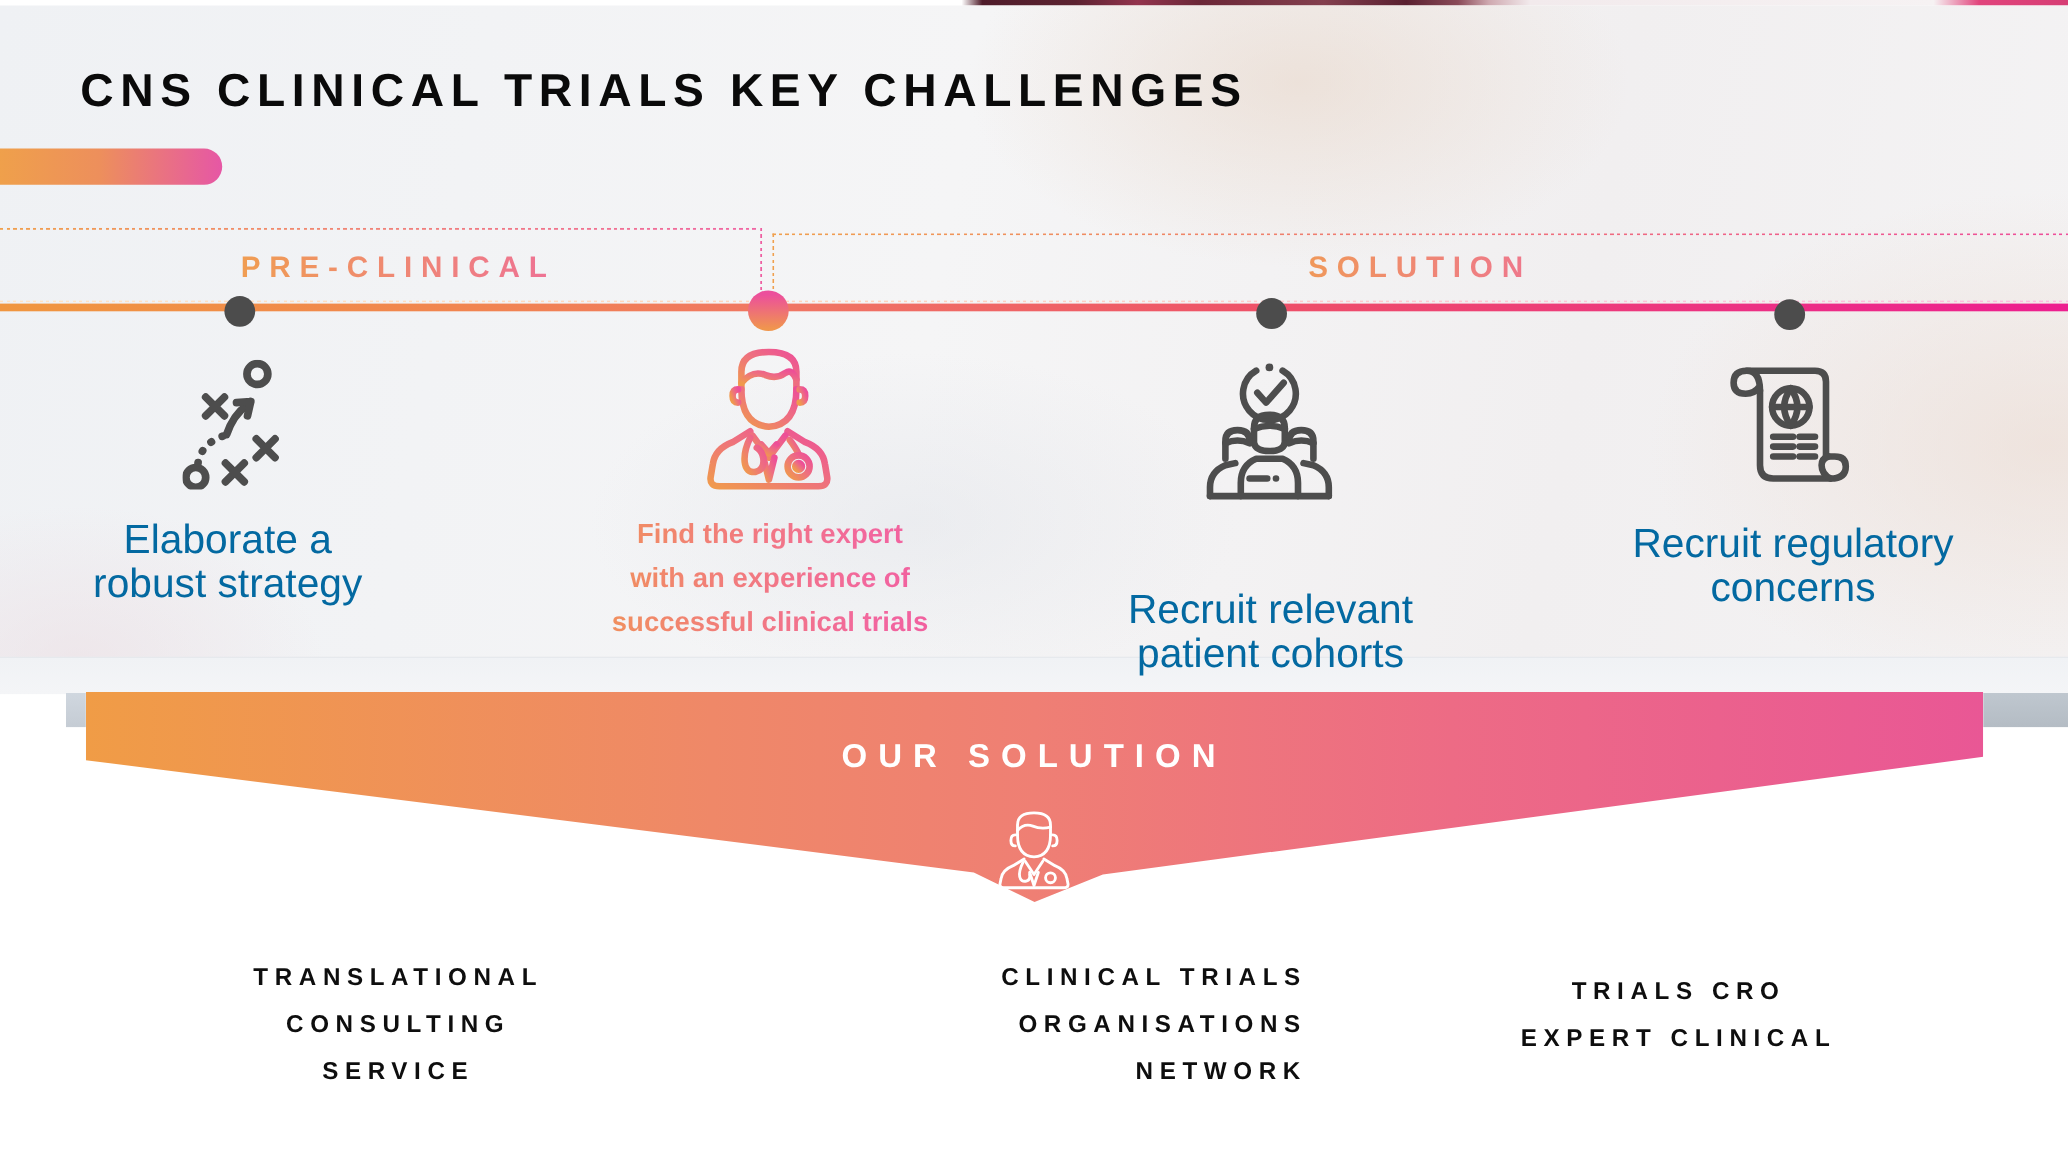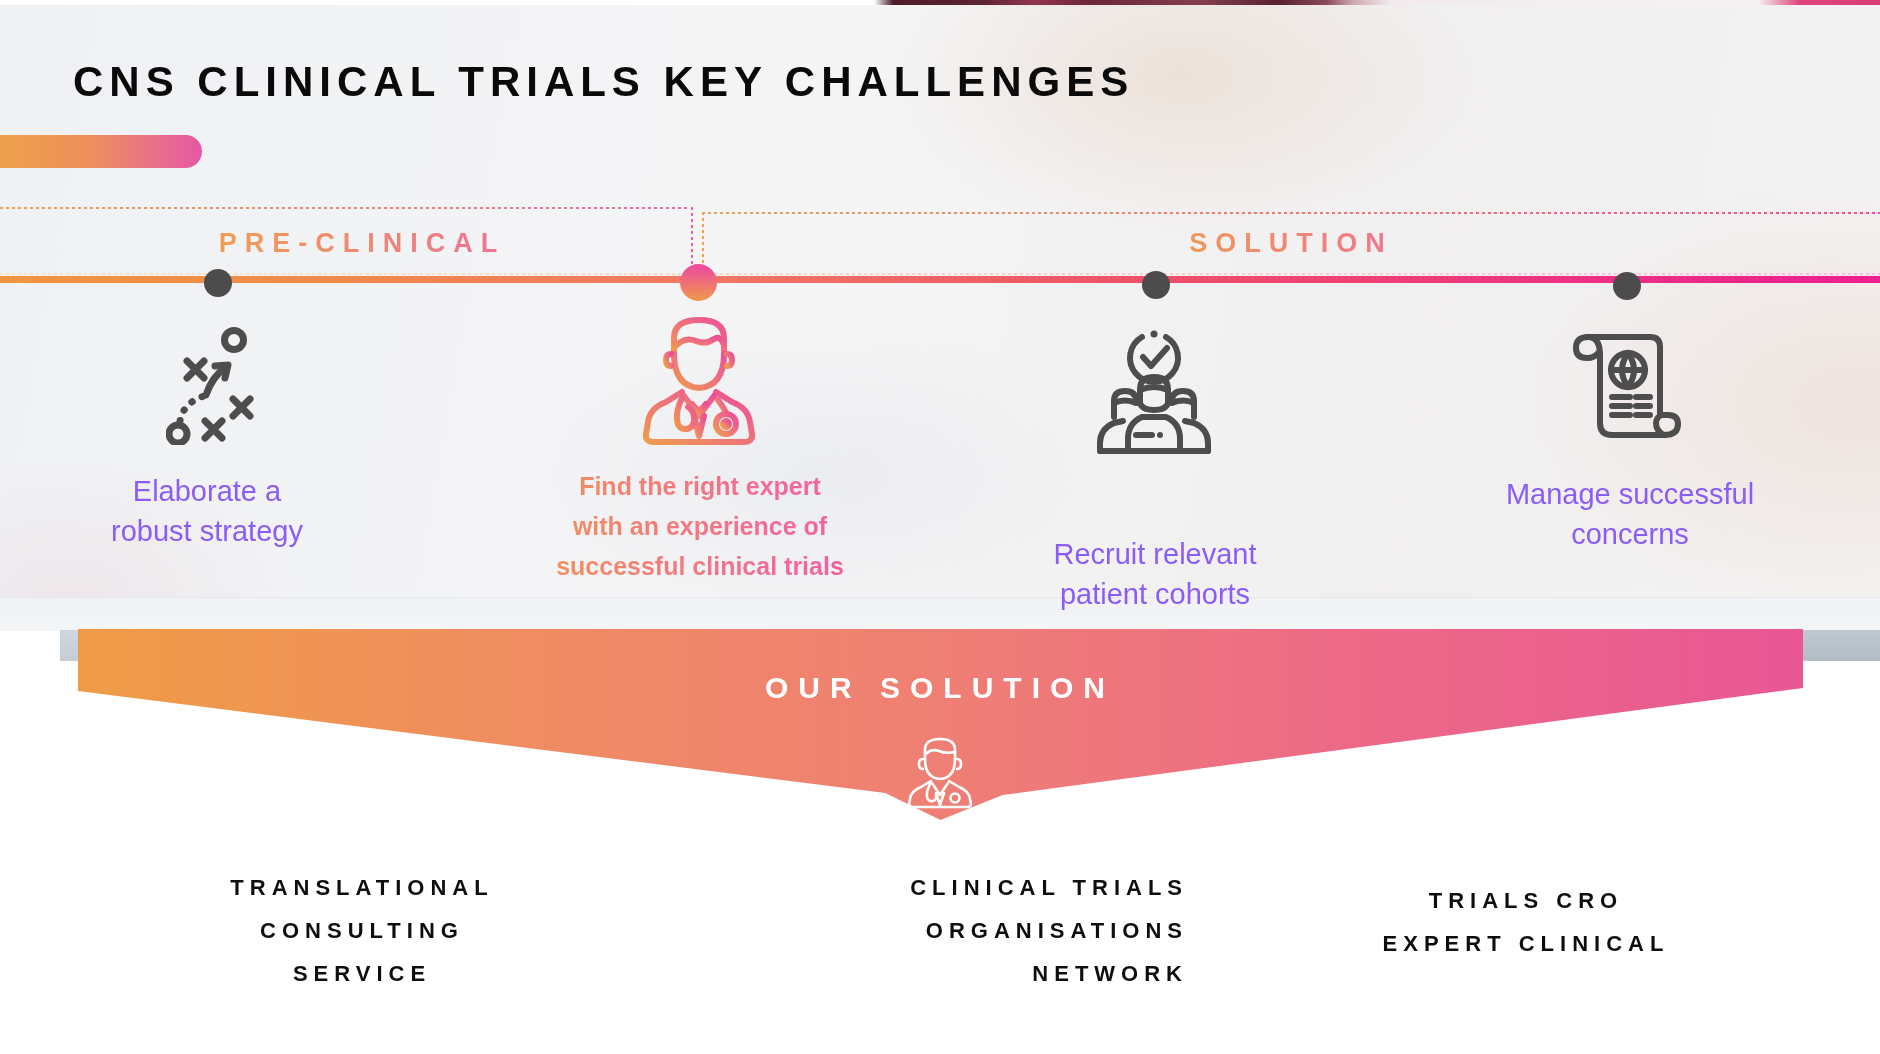--- a/index.html
+++ b/index.html
@@ -72,21 +72,21 @@
     background:linear-gradient(90deg,#F0A04E,#EE6F99);
     -webkit-background-clip:text;background-clip:text;color:transparent;
   }
   .phase-pre{left:201px;width:322px;}
   .phase-clin{left:1140px;width:302px;}
   
   .ch-icon{position:absolute;}
   .gray-stroke{stroke:#4D4D4D;fill:none;stroke-linecap:round;stroke-linejoin:round;}
   
   .ch-label{
-    position:absolute;text-align:center;font-size:29px;line-height:40px;color:#8b5cf6;
+    position:absolute;text-align:center;font-size:37px;line-height:40px;color:#0369a1;
   }
   .ch-label.highlight{
     font-weight:700;font-size:25px;
     background:linear-gradient(90deg,#F09A4E 5%,#F2679E 70%,#EF55A0 100%);
     -webkit-background-clip:text;background-clip:text;color:transparent;
   }
   
   .tab-left{position:absolute;left:60px;top:630px;width:18px;height:31px;background:linear-gradient(180deg,#D0D7DF,#C5CCD4);}
   .tab-right{position:absolute;left:1803px;top:630px;width:77px;height:31px;background:linear-gradient(180deg,#BFC7CF,#B4BCC4);}
   .banner{
@@ -221,21 +221,21 @@
   <div class="ch-label highlight" style="left:470px;top:466px;width:460px;">
     <div>Find the right expert</div>
     <div>with an experience of</div>
     <div>successful clinical trials</div>
   </div>
   <div class="ch-label" style="left:985px;top:502px;width:340px;margin-top:32px;">
     <div>Recruit relevant</div>
     <div>patient cohorts</div>
   </div>
   <div class="ch-label" style="left:1445px;top:474px;width:370px;">
-    <div>Manage successful</div>
+    <div>Recruit regulatory</div>
     <div>concerns</div>
   </div>
 
   <div class="tab-left"></div>
   <div class="tab-right"></div>
   <div class="banner"></div>
   <div class="banner-label">OUR SOLUTION</div>
 
   <svg class="banner-icon" width="74" height="76" viewBox="0 0 74 76">
     <g class="white-stroke" stroke-width="2.6">

